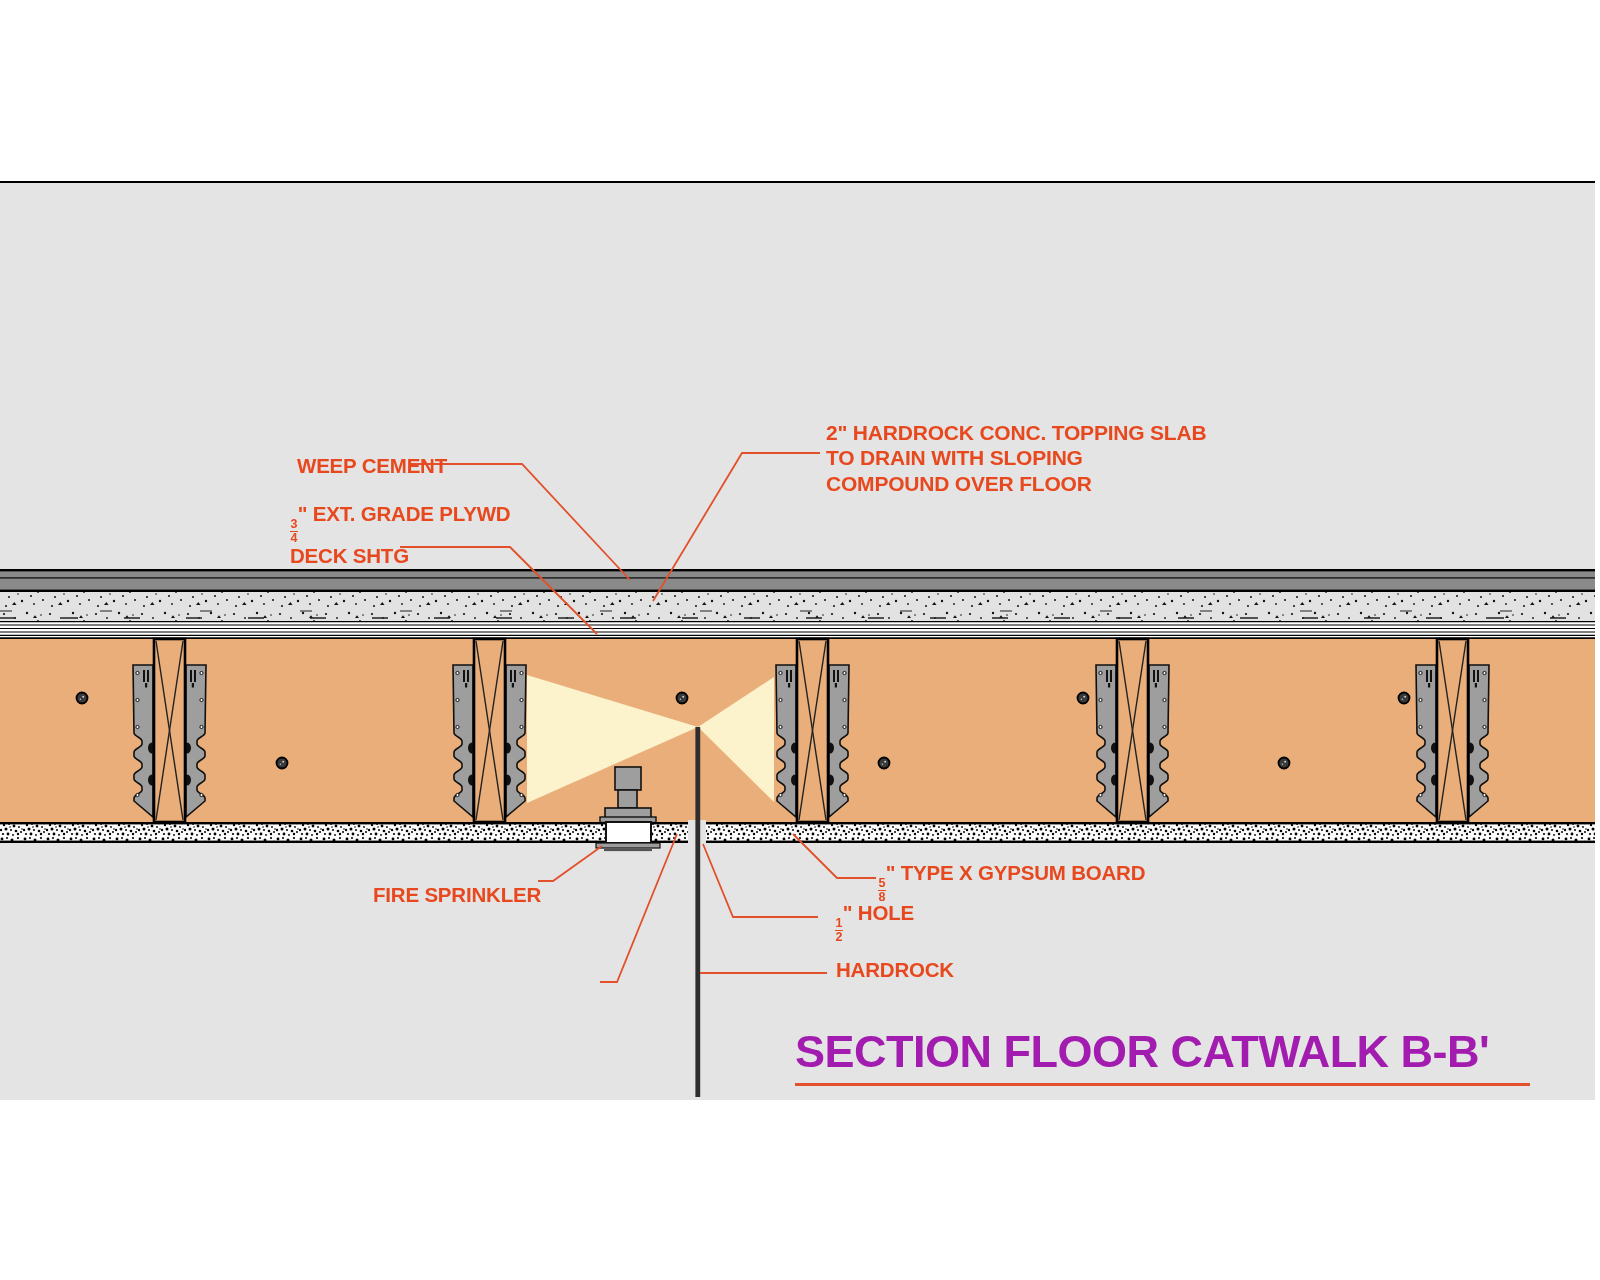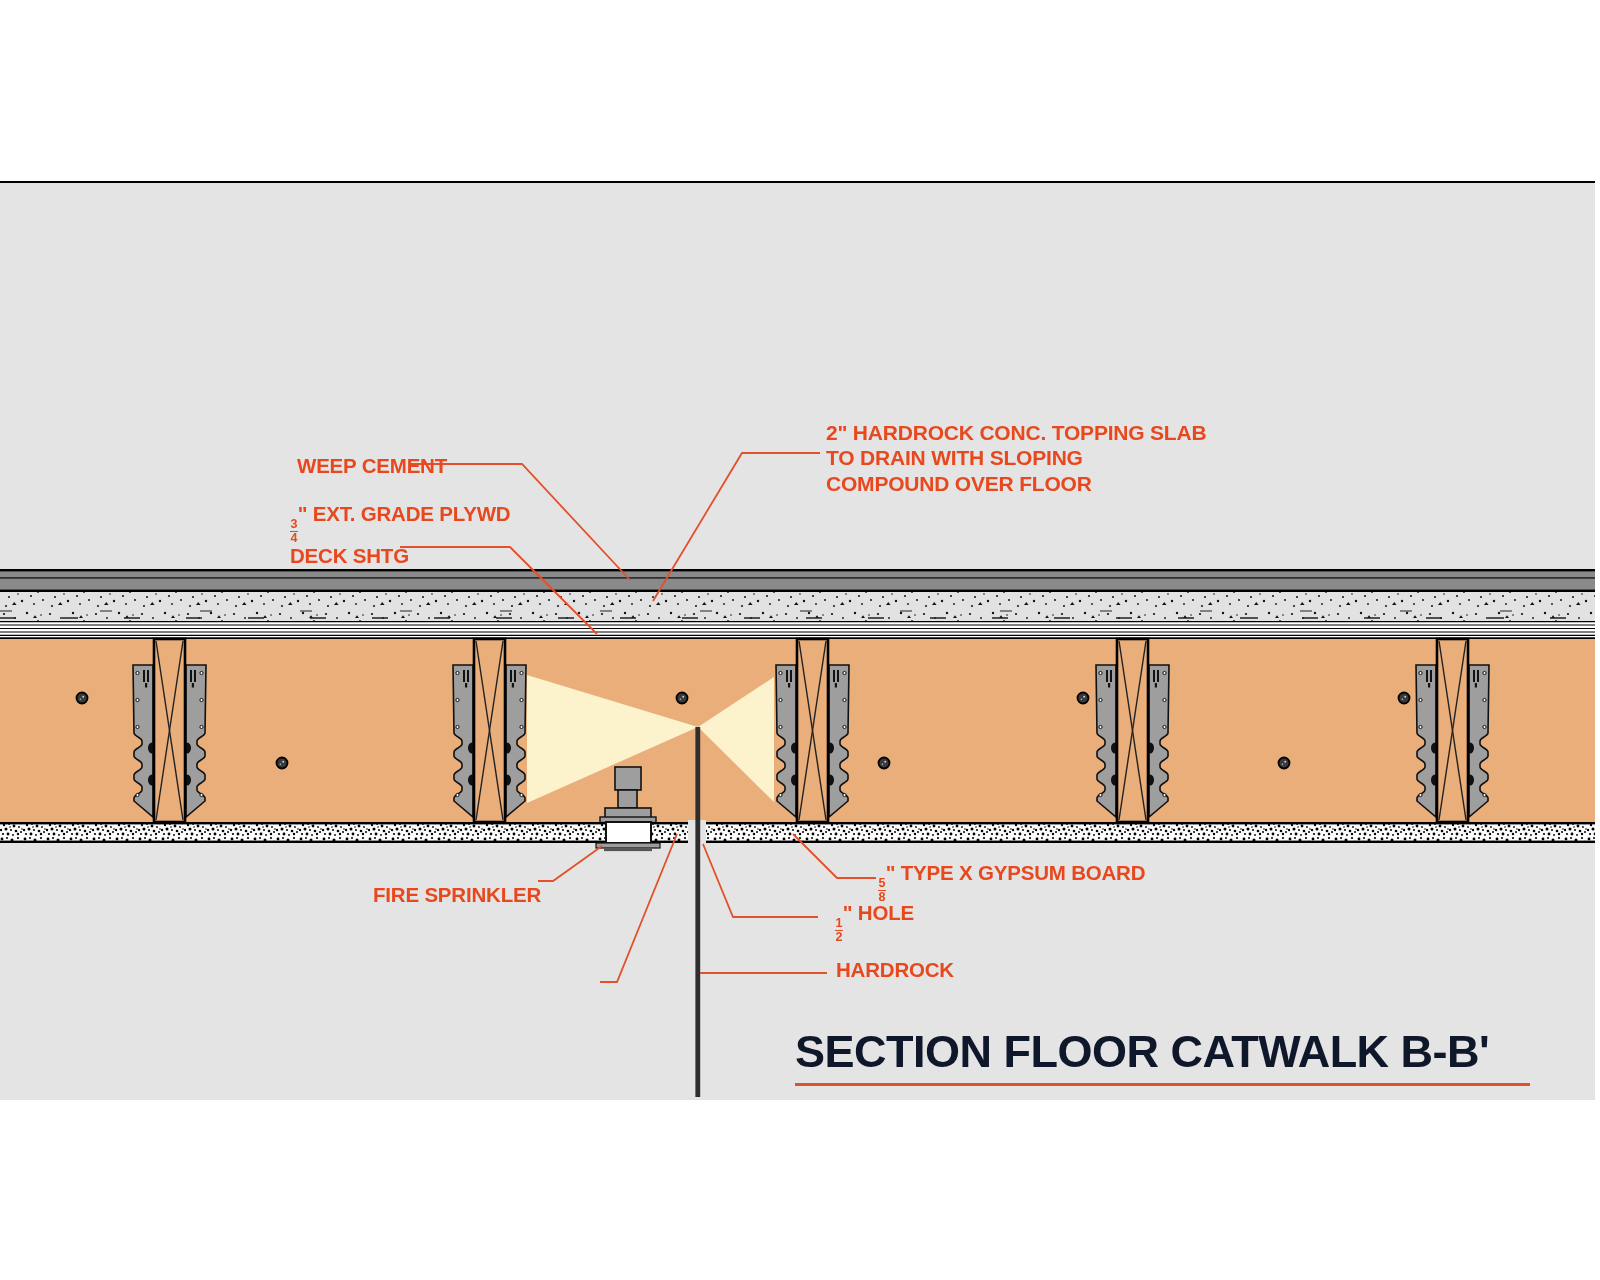--- a/index.html
+++ b/index.html
@@ -8,21 +8,21 @@
   .drawing-area{position:absolute;left:0;top:181px;width:1595px;height:917px;
                 background:#e4e4e4;border-top:2px solid #000;}
   svg.structure{position:absolute;left:0;top:0;width:1600px;height:1280px;}
   .labels{position:absolute;left:0;top:0;width:1600px;height:1280px;}
   .lbl{position:absolute;color:#e8481e;font-weight:bold;font-size:20.5px;line-height:22px;
        letter-spacing:-0.2px;white-space:nowrap;}
   .lbl-block{font-size:21px;line-height:25.4px;}
   .frac{display:inline-flex;flex-direction:column;align-items:center;font-size:12.5px;
         line-height:1.05;vertical-align:-7px;font-weight:bold;}
   .frac .n{border-bottom:1.6px solid currentColor;padding:0 0.5px;}
-  .title{position:absolute;left:795px;top:1026px;color:#0f172a;font-weight:bold;
+  .title{position:absolute;left:795px;top:1026px;color:#a21caf;font-weight:bold;
          font-size:45px;letter-spacing:-0.5px;white-space:nowrap;}
   .title-underline{position:absolute;left:795px;top:1083px;width:735px;height:2.6px;
                    background:#e2512b;}
 </style>
 </head>
 <body>
 
 <div class="canvas">
 
   <div class="drawing-area"></div>

